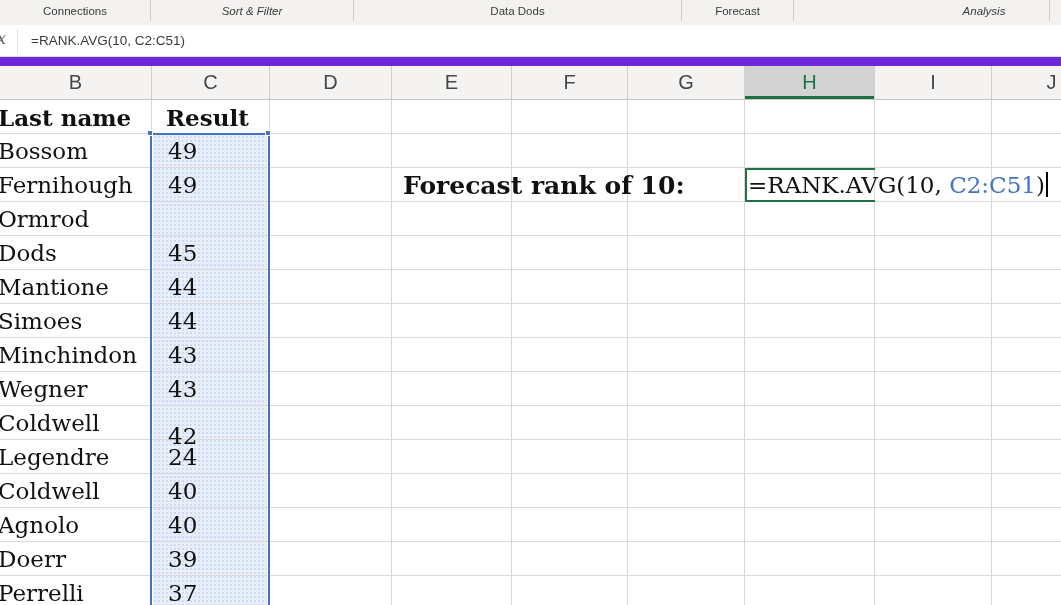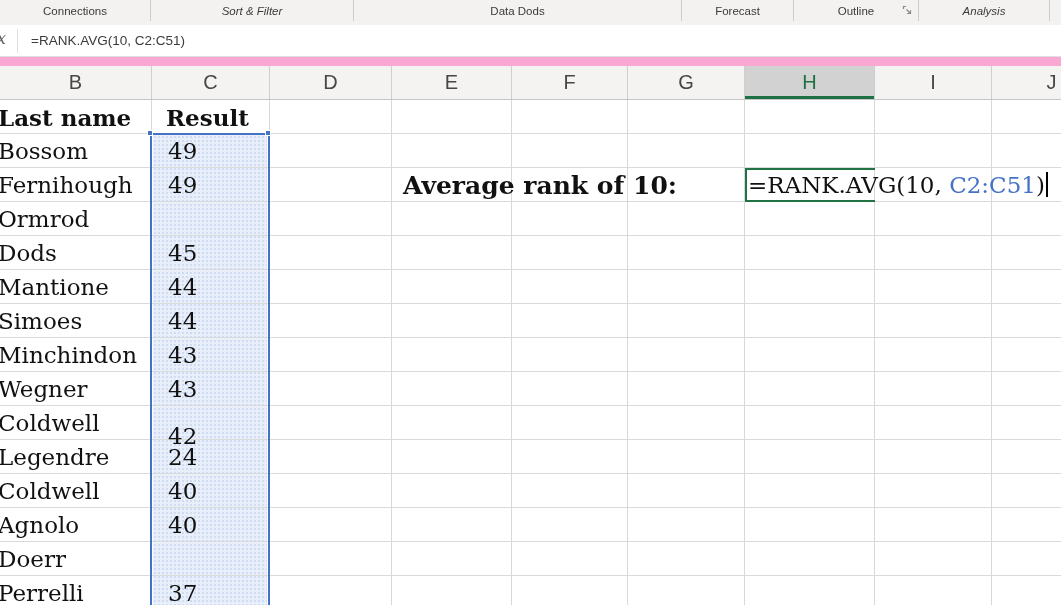--- a/index.html
+++ b/index.html
@@ -1,19 +1,19 @@
 <!DOCTYPE html>
 <html><head>
 <meta charset="utf-8">
 <style>
   * { margin:0; padding:0; box-sizing:border-box; }
   html,body { background:#f3f2f1; }
   .screen {
     position:relative; width:1061px; height:605px; overflow:hidden;
-    background:#f9a8d4; font-family:"Liberation Sans", sans-serif;
+    background:#6d28d9; font-family:"Liberation Sans", sans-serif;
   }
   .dots { background-image: radial-gradient(rgba(110,110,110,0.14) 0.9px, transparent 0.9px); background-size:4px 4px; }
 
   
   .ribbon { position:absolute; left:0; top:0; width:1061px; height:25px; background:#f3f2f1; }
   .rgroup { position:absolute; top:0; height:21px; display:flex; align-items:center; justify-content:center;
             border-right:1px solid #cfcdcb; font-size:11.5px; color:#3c3b39; }
   .rgroup .glabel { white-space:nowrap; }
   .launcher { position:absolute; right:5px; top:5px; width:11px; height:11px; }
 
@@ -62,30 +62,20 @@
       <span class="glabel">Connections</span>
     </div>
     <div class="rgroup" style="left:151px; width:203px;font-style:italic;">
       <span class="glabel">Sort &amp; Filter</span>
     </div>
     <div class="rgroup" style="left:354px; width:328px;">
       <span class="glabel">Data Dods</span>
     </div>
     <div class="rgroup" style="left:682px; width:112px;">
       <span class="glabel">Forecast</span>
-    </div>
-    <div class="rgroup" style="left:794px; width:125px;">
-      <span class="glabel">Outline</span>
-      <span class="launcher">
-        <svg width="11" height="11" viewBox="0 0 11 11">
-          <path d="M1.5 4 V1.5 H4" fill="none" stroke="#8a8886" stroke-width="1.2"></path>
-          <path d="M4.5 4.5 L8.5 8.5" fill="none" stroke="#8a8886" stroke-width="1.2"></path>
-          <path d="M8.5 5.2 V8.5 H5.2" fill="none" stroke="#8a8886" stroke-width="1.2"></path>
-        </svg>
-      </span>
     </div>
     <div class="rgroup" style="left:919px; width:131px;font-style:italic;">
       <span class="glabel">Analysis</span>
     </div>
   </div>
 
   <div class="fbar">
     <span class="fx">fx</span>
     <div class="fbar-divider"></div>
     <div class="fvalue">=RANK.AVG(10, C2:C51)</div>
@@ -138,24 +128,25 @@
     <div class="cell numcell" style="top:272px;">43</div>
     <div class="cell namecell" style="top:306px;">Coldwell</div>
     <div class="cell numcell" style="top:319px;">42</div>
     <div class="cell namecell" style="top:340px;">Legendre</div>
     <div class="cell numcell" style="top:340px;">24</div>
     <div class="cell namecell" style="top:374px;">Coldwell</div>
     <div class="cell numcell" style="top:374px;">40</div>
     <div class="cell namecell" style="top:408px;">Agnolo</div>
     <div class="cell numcell" style="top:408px;">40</div>
     <div class="cell namecell" style="top:442px;">Doerr</div>
+    <div class="cell numcell" style="top:442px;">39</div>
     <div class="cell namecell" style="top:476px;">Perrelli</div>
     <div class="cell numcell" style="top:476px;">37</div>
 
-    <div class="cell bold" style="left:403px; top:68px; font-size:25px;">Average rank of 10:</div>
+    <div class="cell bold" style="left:403px; top:68px; font-size:25px;">Forecast rank of 10:</div>
 
     <div class="rangebox" style="left:150px; top:33px; width:120px; height:472px;"></div>
     <div class="handle" style="left:147px; top:30px;"></div>
     <div class="handle" style="left:265px; top:30px;"></div>
 
     <div class="editbox" style="left:745px; top:68px; width:130px; height:34px;"></div>
 
     <div class="formulacell" style="left:748px; top:68px;"><span>=RANK.AVG(10, </span><span class="ref">C2:C51</span><span>)</span><span class="caret"></span></div>
 
   </div>

